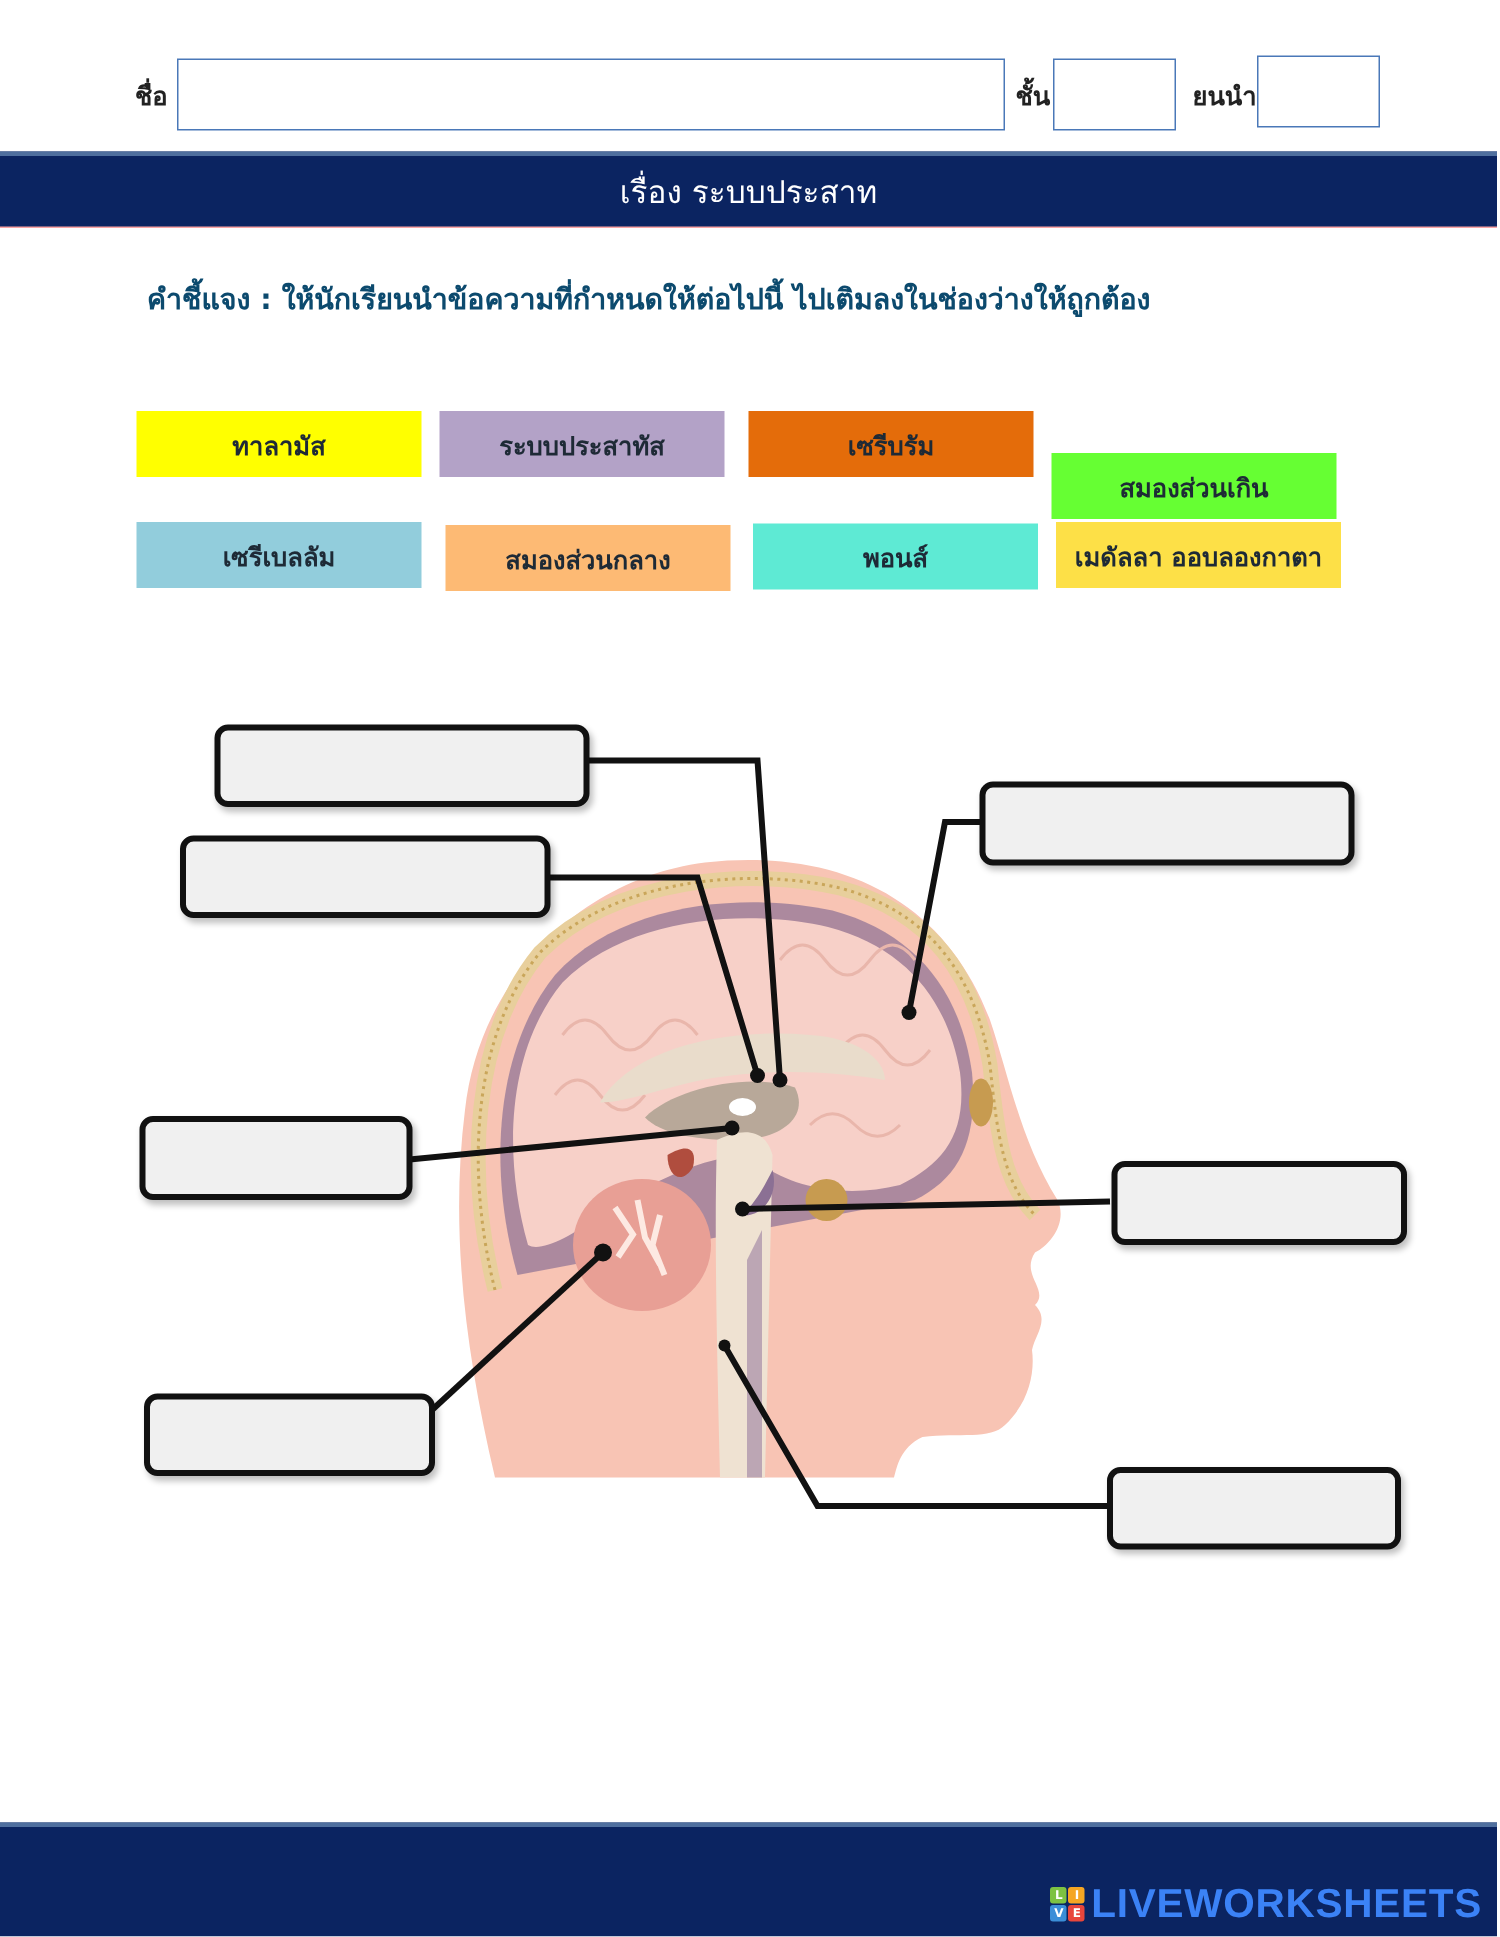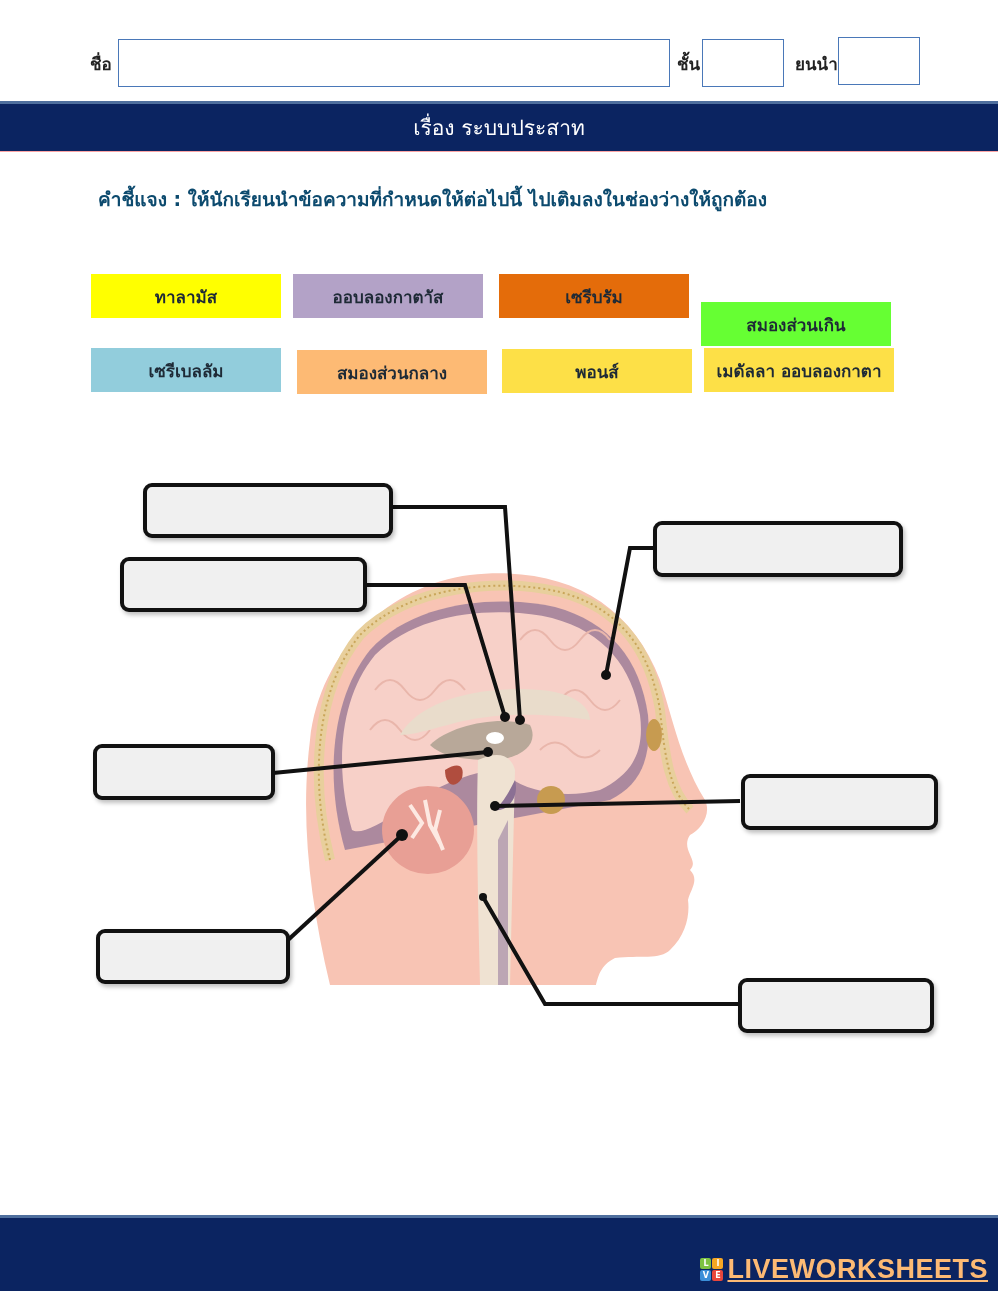--- a/index.html
+++ b/index.html
@@ -12,21 +12,21 @@
               border-top:3px solid #4f6f9e; border-bottom:1px solid #fca5a5; box-sizing:border-box;
               color:#fff; font-size:21px; display:flex; align-items:center; justify-content:center; }
   .instr { position:absolute; left:58px; top:184px; font-size:19px; font-weight:bold; color:#0c4a6e;margin-left:40px; }
   .chip { position:absolute; width:190px; height:44px; display:flex; align-items:center; justify-content:center;
           font-size:17px; font-weight:bold; color:#1e2a36; cursor:grab; }
   .drop { position:absolute; background:#f0f0f0; border:4px solid #111; border-radius:9px; box-sizing:border-box;
           box-shadow:2px 3px 4px rgba(0,0,0,0.25); }
   .footer { position:absolute; left:0; top:1215px; width:998px; height:76px; background:#0b2461;
             border-top:3px solid #4f6f9e; box-sizing:border-box; }
   .brand { position:absolute; right:10px; bottom:6px; display:flex; align-items:center; gap:4px; }
-  .brand-text { font-size:27px; font-weight:bold; color:#fdba74; letter-spacing:0.5px; font-family:"Liberation Sans", sans-serif;text-decoration:underline; }
+  .brand-text { font-size:27px; font-weight:bold; color:#3b82f6; letter-spacing:0.5px; font-family:"Liberation Sans", sans-serif; }
   .logo { display:grid; grid-template-columns:11px 11px; grid-template-rows:11px 11px; gap:1px; }
   .logo span { font-size:8px; color:#fff; font-weight:bold; display:flex; align-items:center; justify-content:center; border-radius:2px; }
   svg.diagram { position:absolute; left:0; top:0; }
 </style>
 </head>
 <body>
 
 <div class="abs lbl" style="left:90px;top:50px;">ชื่อ</div>
 <input class="field" style="left: 118px; top: 39px; width: 552px; height: 48px;" value="">
 <div class="abs lbl" style="left:677px;top:50px;font-family:Liberation Mono, monospace;">ชั้น</div>
@@ -37,35 +37,35 @@
 <div class="titlebar">
   <span>เรื่อง ระบบประสาท</span>
 </div>
 
 <div class="instr">คำชี้แจง : ให้นักเรียนนำข้อความที่กำหนดให้ต่อไปนี้ ไปเติมลงในช่องว่างให้ถูกต้อง</div>
 
 <div class="chip" style="left:91px;top:274px;background:#ffff00;">
     <span>ทาลามัส</span>
   </div>
 <div class="chip" style="left:293px;top:274px;background:#b3a2c7;">
-    <span>ออบลองกาตาัส</span>
+    <span>ระบบประสาทัส</span>
   </div>
 <div class="chip" style="left:499px;top:274px;background:#e46c0a;">
     <span>เซรีบรัม</span>
   </div>
 <div class="chip" style="left:701px;top:274px;background:#66ff33;margin-top:28px;">
     <span>สมองส่วนเกิน</span>
   </div>
 <div class="chip" style="left:91px;top:348px;background:#92cddc;">
     <span>เซรีเบลลัม</span>
   </div>
 <div class="chip" style="left:297px;top:350px;background:#fdba74;">
     <span>สมองส่วนกลาง</span>
   </div>
-<div class="chip" style="left:502px;top:349px;background:#fde047;">
+<div class="chip" style="left:502px;top:349px;background:#5eead4;">
     <span>พอนส์</span>
   </div>
 <div class="chip" style="left:704px;top:348px;background:#fde047;">
     <span>เมดัลลา ออบลองกาตา</span>
   </div>
 
 <svg class="diagram" width="1000" height="1100">
 
   <path d="M330,985 C310,900 300,820 310,740 C320,650 390,585 470,575 C560,565 630,600 660,680 C672,715 680,760 705,800 C712,815 700,830 690,835 C680,850 700,860 690,870 C700,880 690,890 688,900 C690,915 686,935 670,950 C660,960 640,955 615,958 C600,965 598,978 596,985 Z" fill="#f8c4b4"></path>
 

